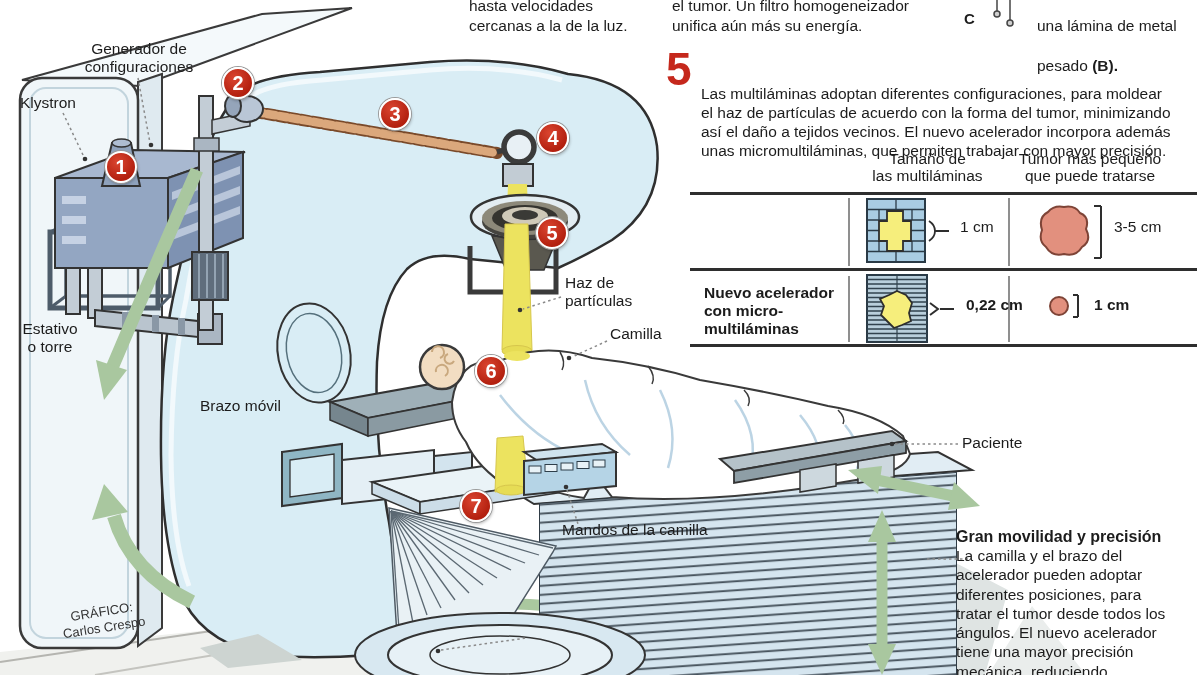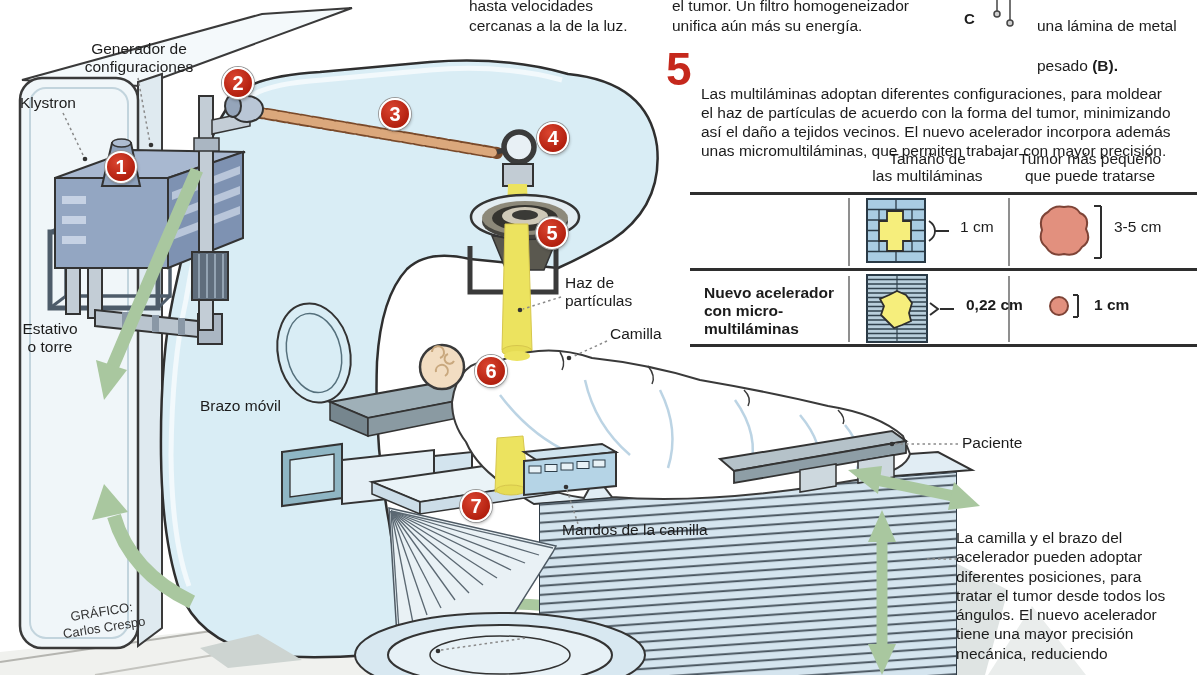--- a/index.html
+++ b/index.html
@@ -392,20 +392,21 @@
 
 <div class="badge" style="left:105px;top:151px">1</div>
 <div class="badge" style="left:222px;top:67px">2</div>
 <div class="badge" style="left:379px;top:98px">3</div>
 <div class="badge" style="left:537px;top:122px">4</div>
 <div class="badge" style="left:536px;top:217px">5</div>
 <div class="badge" style="left:475px;top:355px">6</div>
 <div class="badge" style="left:460px;top:490px">7</div>
 
 <div class="mob">
+  <div class="t">Gran movilidad y precisión</div>
   <div class="b">La camilla y el brazo del
 acelerador pueden adoptar
 diferentes posiciones, para
 tratar el tumor desde todos los
 ángulos. El nuevo acelerador
 tiene una mayor precisión
 mecánica, reduciendo</div>
 </div>
 
 <div class="credit">GRÁFICO:

